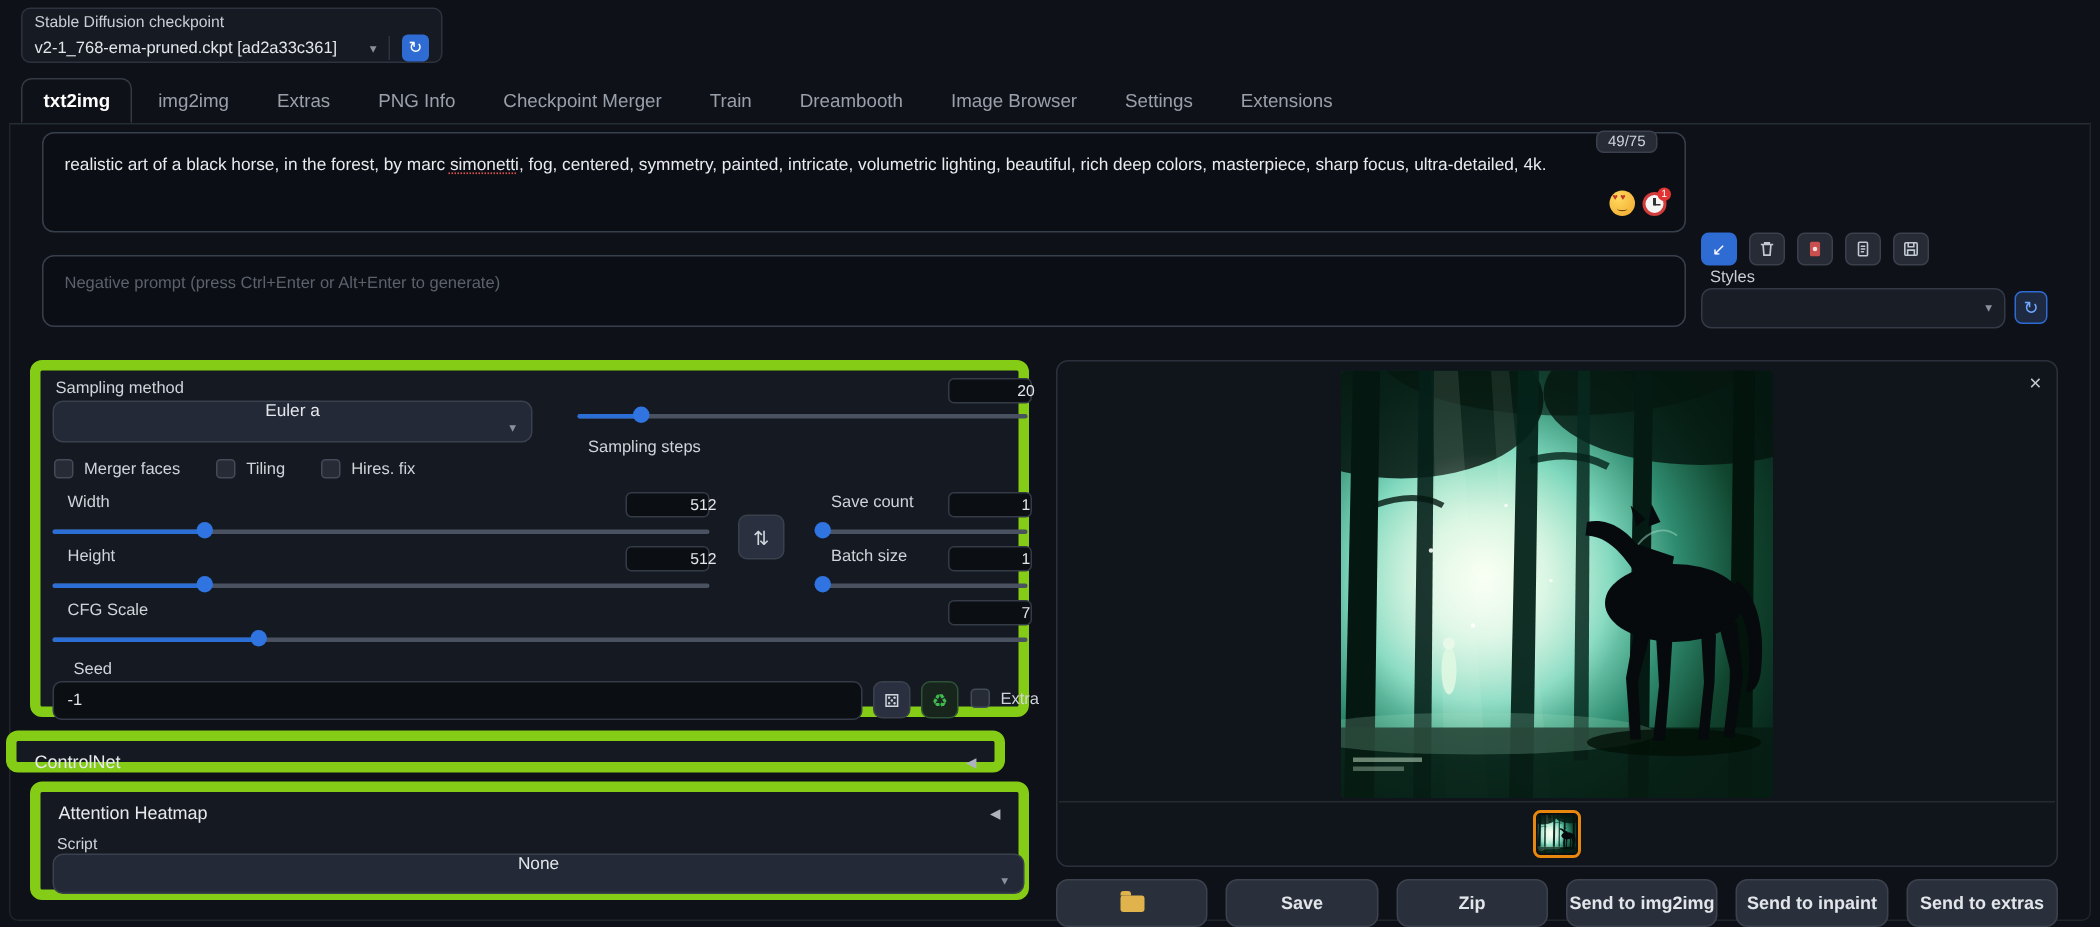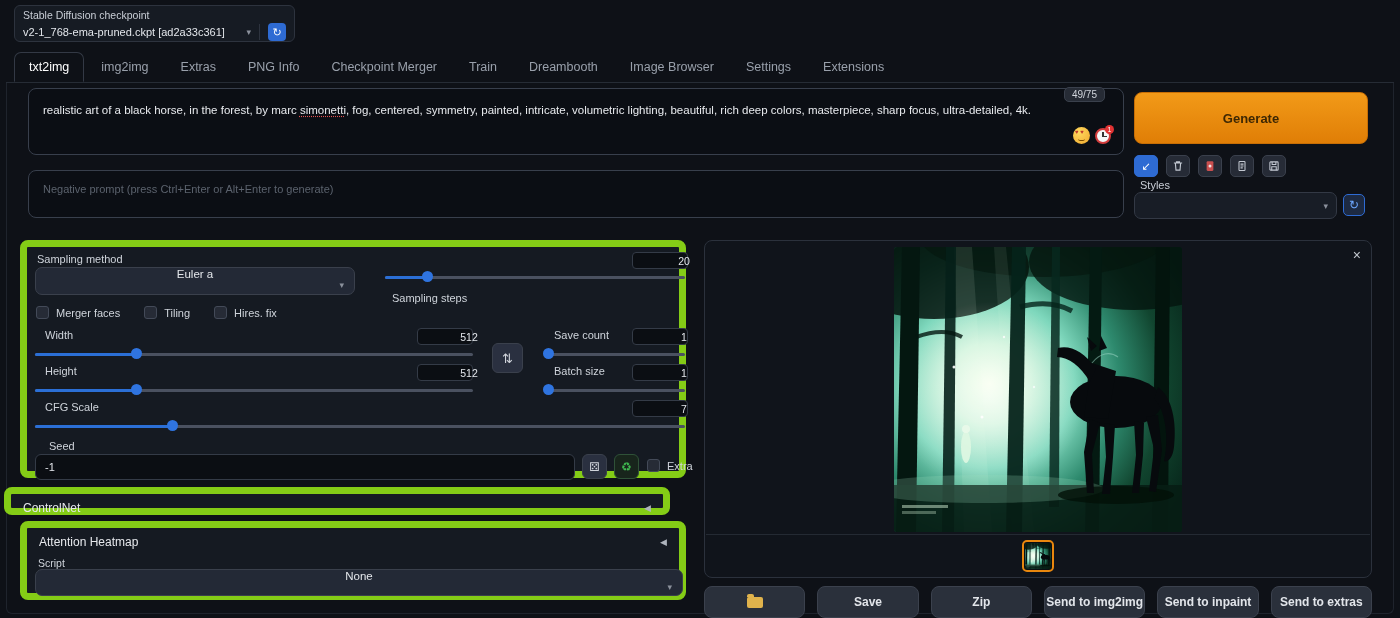--- a/index.html
+++ b/index.html
@@ -21,21 +21,21 @@
   .cp-caret { margin:0 8px; }
   .cp-div { width:1px; height:16px; background:#2d333e; margin-right:8px; }
   .cp-refresh { width:18px; height:18px; background:#2e6bd3; border:none; border-radius:4px;
     color:#fff; font-size:11px; line-height:17px; text-align:center; cursor:pointer; }
 
   
   .tabbar { left:6px; top:52px; width:1388px; height:31px; border-bottom:1px solid #262c35;
     display:flex; gap:2px; padding-left:8px; font-size:12.5px; }
   .tab { padding:0 14px; line-height:29px; color:#99a0ab; border:1px solid transparent; cursor:pointer; }
   .tab.active { color:#fff; background:#0e1117; border-color:#333945; border-bottom-color:#0e1117;
-    border-radius:7px 7px 0 0; font-weight:400; }
+    border-radius:7px 7px 0 0; font-weight:700; }
   .main-frame { left:6px; top:83px; width:1388px; height:531px;
     border-left:1px solid #1f242d; border-right:1px solid #1f242d; border-bottom:1px solid #1f242d;
     border-radius:0 0 6px 6px; pointer-events:none; }
 
   
   .prompt-box { left:28px; top:88px; width:1096px; height:67px; background:#0b0e14;
     border:1px solid #383f4c; border-radius:8px; }
   .prompt-text { padding:13px 14px; font-size:11.5px; color:#e8eaee; line-height:1.45; outline:none; }
   .squiggle { text-decoration:underline; text-decoration-style:dotted; text-decoration-color:#e05252;
     text-underline-offset:2px; }
@@ -231,21 +231,20 @@
       <span class="face"></span>
       <span class="clock">
         <span class="clock-badge">1</span>
       </span>
     </div>
   </div>
   <div class="abs negative-box">
     <textarea placeholder="Negative prompt (press Ctrl+Enter or Alt+Enter to generate)" style=""></textarea>
   </div>
 
-  <button class="abs generate-btn">Generate</button>
   <div class="abs tools-row">
     <button class="tool-btn primary">
       <span>↙</span>
     </button>
     <button class="tool-btn">
       <svg width="12" height="12" viewBox="0 0 16 16" fill="none" stroke="#c3c9d2" stroke-width="1.5">
           <path d="M2.5 4h11M6 4V2.5h4V4M4.5 4l.8 9.5h5.4l.8-9.5"></path>
         </svg>
     </button>
     <button class="tool-btn">

